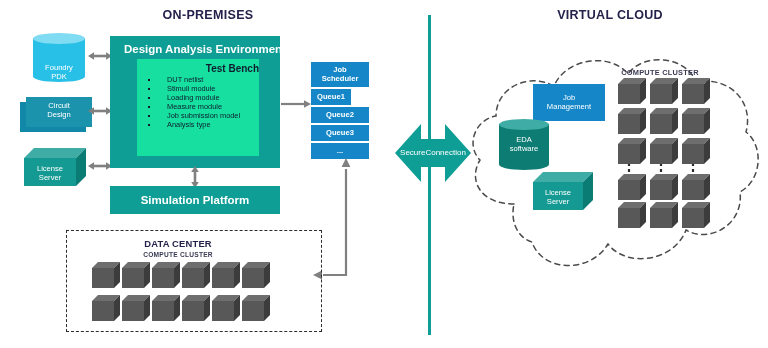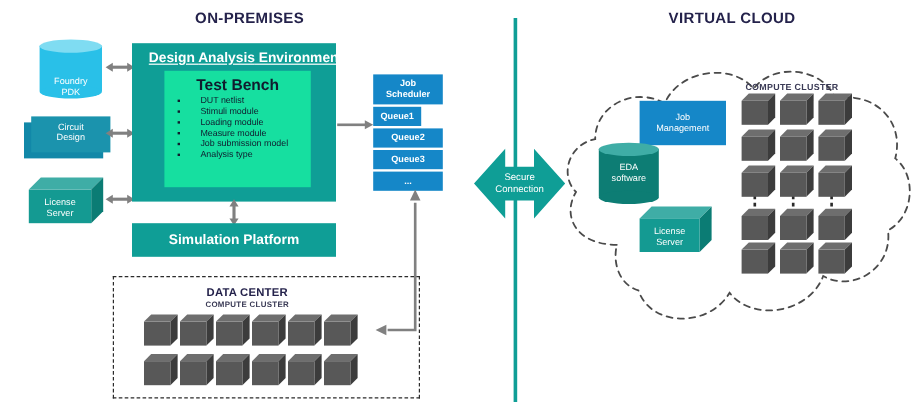--- a/index.html
+++ b/index.html
@@ -6,25 +6,25 @@
   body{width:768px;height:348px;position:relative;overflow:hidden;
        font-family:"Liberation Sans","DejaVu Sans",sans-serif;}
   #stage{position:absolute;left:0;top:0;width:768px;height:348px;}
   .abs{position:absolute;}
   .ctr{display:flex;align-items:center;justify-content:center;text-align:center;}
 
   .section-title{font-weight:bold;font-size:12.5px;color:#24224b;letter-spacing:.3px;white-space:nowrap;}
 
   .teal-box{background:#0f9e96;color:#fff;}
   .dae{border:0;}
-  .dae-label{position:absolute;left:14px;top:7px;font-weight:bold;font-size:11.5px;color:#ffffff;white-space:nowrap;text-decoration:underline;}
+  .dae-label{position:absolute;left:14px;top:7px;font-weight:bold;font-size:11.5px;color:#ffffff;white-space:nowrap;}
   .dae-label .lt{font-weight:bold;}
 
   .testbench{background:#16dfa0;color:#10213a;}
-  .tb-title{font-weight:bold;font-size:13px;color:#101c2e;text-align:center;margin:4px 0 1px 0;}
+  .tb-title{font-weight:bold;font-size:10px;color:#101c2e;text-align:right;margin:4px 0 1px 0;}
   .tb-list{margin:0;padding:0;list-style:none;}
   .tb-list li{font-size:7.4px;color:#101c2e;line-height:9.05px;padding-left:30px;position:relative;white-space:nowrap;}
   .tb-list li:before{content:"";position:absolute;left:11px;top:4px;width:1.6px;height:1.6px;background:#101c2e;}
 
   .simplat{background:#0f9e96;color:#fff;font-weight:bold;font-size:11.5px;}
 
   .blue-box{background:#1587c8;color:#fff;font-weight:bold;font-size:7.6px;line-height:8.6px;}
   .blue-box.jm{background:#1587c8;font-weight:normal;font-size:7.6px;}
 
   
@@ -152,21 +152,21 @@
       <span>...</span>
     </div>
   </div>
 
   <svg class="abs" style="left:313px;top:158px;" width="60" height="125">
     <polyline points="33,11 33,117 10,117" fill="none" stroke="#808080" stroke-width="2.2"></polyline>
     <polygon points="33,0 28.6,9 37.4,9" fill="#808080"></polygon>
     <polygon points="0,117 9,112.6 9,121.4" fill="#808080"></polygon>
   </svg>
 
-  <div class="abs dc-frame" style="left:94px;top:230px;width:222px;height:100px;padding-left:32px;">
+  <div class="abs dc-frame" style="left:66px;top:230px;width:222px;height:100px;padding-left:32px;">
     <div class="abs dc-title" style="left:0;top:7px;width:222px;text-align:center;">DATA CENTER</div>
     <div class="abs cc-title" style="left:0;top:20px;width:222px;text-align:center;">COMPUTE CLUSTER</div>
 
     <svg class="abs" style="left:25px;top:31px;" width="180" height="64" viewBox="0 0 180 64">
       <g fill="none">
         <g>
           <g transform="translate(0,0)">
               <polygon points="0,6 6,0 28,0 22,6" fill="#6e6e6e"></polygon>
               <polygon points="22,6 28,0 28,20 22,26" fill="#3c3c3c"></polygon>
               <rect x="0" y="6" width="22" height="20" fill="#585858"></rect>
@@ -229,21 +229,21 @@
               <rect x="0" y="6" width="22" height="20" fill="#585858"></rect>
             </g>
         </g>
       </g>
     </svg>
   </div>
 
   <svg class="abs" style="left:395px;top:120px;" width="76" height="66" viewBox="0 0 76 66">
     <polygon points="0,33 26,4 26,19 50,19 50,4 76,33 50,62 50,47 26,47 26,62" fill="#0f9e96"></polygon>
   </svg>
-  <div class="abs ctr" style="left:395px;top:138px;width:76px;height:30px;flex-direction:column;color:#fff;font-size:8px;line-height:9.6px;">
+  <div class="abs ctr" style="left:395px;top:138px;width:76px;height:30px;color:#fff;font-size:8px;line-height:9.6px;">
     <span>Secure</span>
     <span>Connection</span>
   </div>
 
   <svg class="abs" style="left:462px;top:28px;" width="300" height="262" viewBox="0 0 300 262">
     <path d="M 52,176
              C 18,176 6,152 18,132
              C 4,118 12,92 34,88
              C 34,60 66,44 92,58
              C 104,30 148,24 166,46

